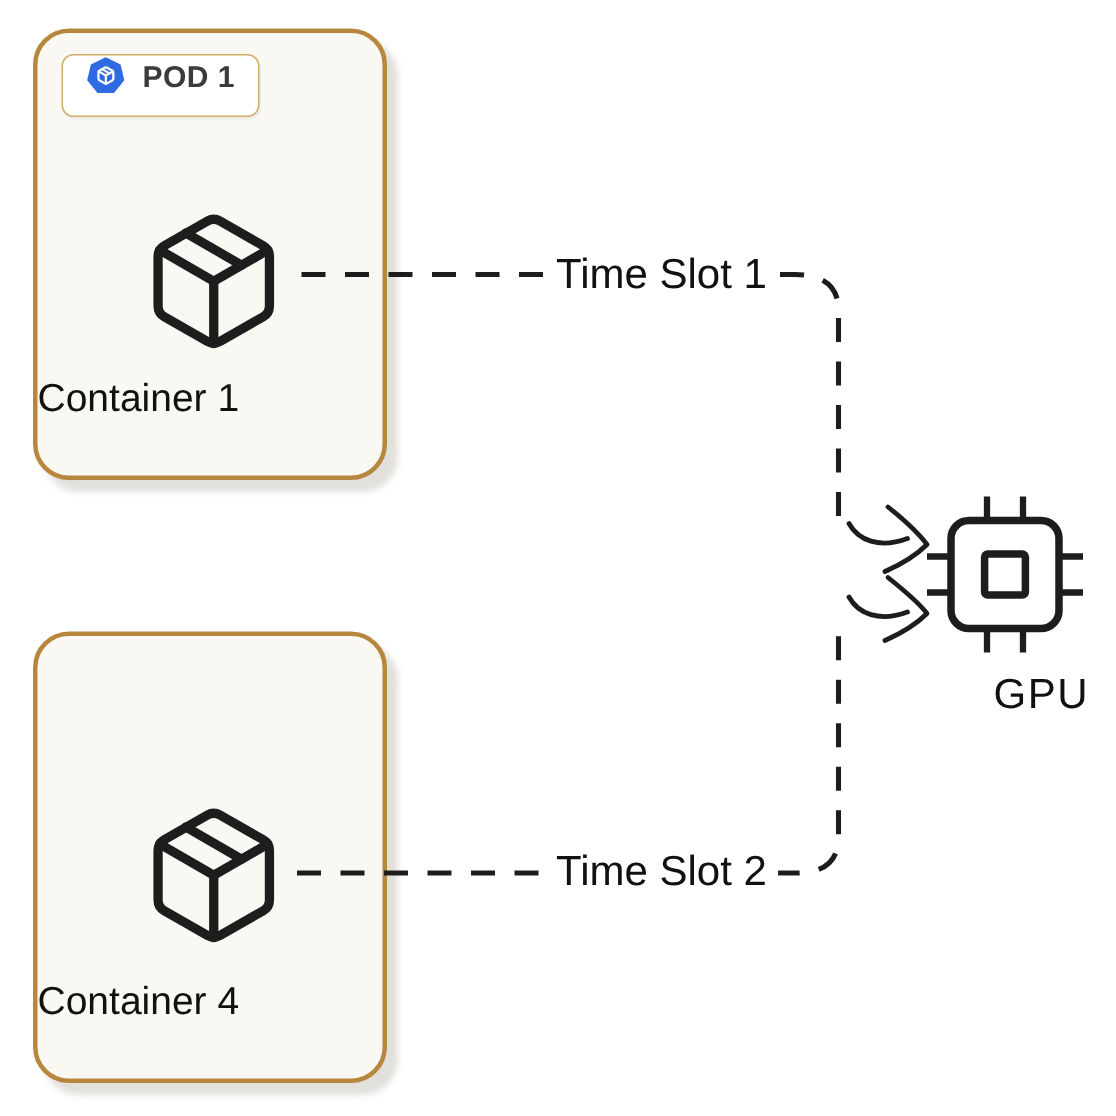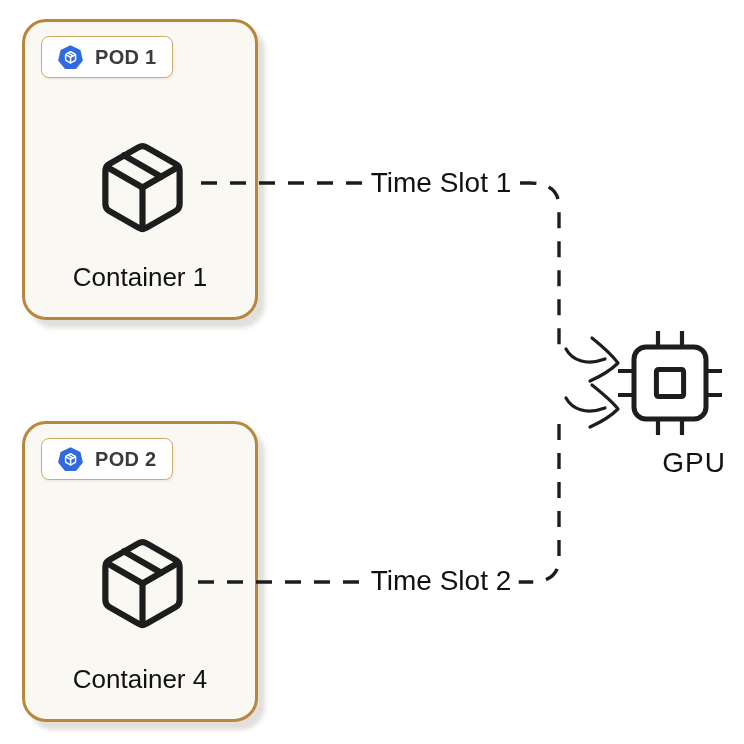--- a/index.html
+++ b/index.html
@@ -23,40 +23,40 @@
     border:3px solid var(--pod-border);
     border-radius:24px;
     box-shadow:7px 8px 4px rgba(150,145,132,0.28);
     box-sizing:border-box;
   }
   .pod.p1{top:19px;}
   .pod.p2{top:421px;}
 
   .badge{
     position:absolute;left:16px;top:14px;height:42px;
-    display:flex;align-items:center;gap:11px;
-    padding:0 15px;
+    display:flex;align-items:flex-end;gap:11px;
+    padding:13px 15px;
     background:var(--badge-bg);
     border:1.5px solid var(--badge-border);
     border-radius:8px;
     box-shadow:1px 2px 2px rgba(0,0,0,0.05);
     box-sizing:border-box;
   }
   .badge-text{
     font-size:20px;font-weight:700;color:var(--badge-text);letter-spacing:0.3px;
   }
   .k8s-icon{width:27px;height:27px;display:block;}
 
   .box-icon{position:absolute;left:68px;width:99px;height:101px;display:block;}
   .pod.p1 .box-icon{top:115px;}
   .pod.p2 .box-icon{top:109px;}
 
   .container-label{
-    position:absolute;left:0;top:240px;width:100%;
-    text-align:center;font-size:26px;color:var(--text);
+    position:absolute;left:0;top:228px;width:100%;
+    font-size:26px;color:var(--text);
   }
 
   
   .s{stroke:var(--stroke);stroke-width:1.5;stroke-linecap:round;stroke-linejoin:round;fill:none;}
   .w{stroke:#ffffff;stroke-width:2.7;stroke-linecap:round;stroke-linejoin:round;fill:none;}
   .dash{fill:none;stroke:var(--stroke);stroke-width:3.4;stroke-dasharray:16 13;}
   .hand{fill:none;stroke:var(--stroke);stroke-width:3.2;stroke-linecap:round;stroke-linejoin:round;}
   .pin{stroke:var(--stroke);stroke-width:1.05;stroke-linecap:butt;fill:none;}
   .chip-body{stroke:var(--stroke);stroke-width:1.25;fill:none;}
 
@@ -97,32 +97,20 @@
     <svg class="box-icon" viewBox="0 0 24 24">
       <path class="s" d="M16.5 9.4 7.5 4.21"></path>
       <path class="s" d="M21 16V8a2 2 0 0 0-1-1.73l-7-4a2 2 0 0 0-2 0l-7 4A2 2 0 0 0 3 8v8a2 2 0 0 0 1 1.73l7 4a2 2 0 0 0 2 0l7-4A2 2 0 0 0 21 16z"></path>
       <path class="s" d="M3.27 6.96 12 12.01l8.73-5.05"></path>
       <path class="s" d="M12 22.08V12"></path>
     </svg>
     <div class="container-label">Container 1</div>
   </section>
 
   <section class="pod p2">
-    <div class="badge">
-      <svg class="k8s-icon" viewBox="0 0 24 24">
-        <polygon points="12,1.1 20.8,5.3 23,14.7 16.9,22.2 7.1,22.2 1,14.7 3.2,5.3" fill="var(--k8s-blue)"></polygon>
-        <g transform="translate(6.2,6.0) scale(0.49)">
-          <path class="w" d="M16.5 9.4 7.5 4.21"></path>
-          <path class="w" d="M21 16V8a2 2 0 0 0-1-1.73l-7-4a2 2 0 0 0-2 0l-7 4A2 2 0 0 0 3 8v8a2 2 0 0 0 1 1.73l7 4a2 2 0 0 0 2 0l7-4A2 2 0 0 0 21 16z"></path>
-          <path class="w" d="M3.27 6.96 12 12.01l8.73-5.05"></path>
-          <path class="w" d="M12 22.08V12"></path>
-        </g>
-      </svg>
-      <span class="badge-text">POD 2</span>
-    </div>
     <svg class="box-icon" viewBox="0 0 24 24">
       <path class="s" d="M16.5 9.4 7.5 4.21"></path>
       <path class="s" d="M21 16V8a2 2 0 0 0-1-1.73l-7-4a2 2 0 0 0-2 0l-7 4A2 2 0 0 0 3 8v8a2 2 0 0 0 1 1.73l7 4a2 2 0 0 0 2 0l7-4A2 2 0 0 0 21 16z"></path>
       <path class="s" d="M3.27 6.96 12 12.01l8.73-5.05"></path>
       <path class="s" d="M12 22.08V12"></path>
     </svg>
     <div class="container-label">Container 4</div>
   </section>
 
   <svg class="overlay" viewBox="0 0 744 744">

